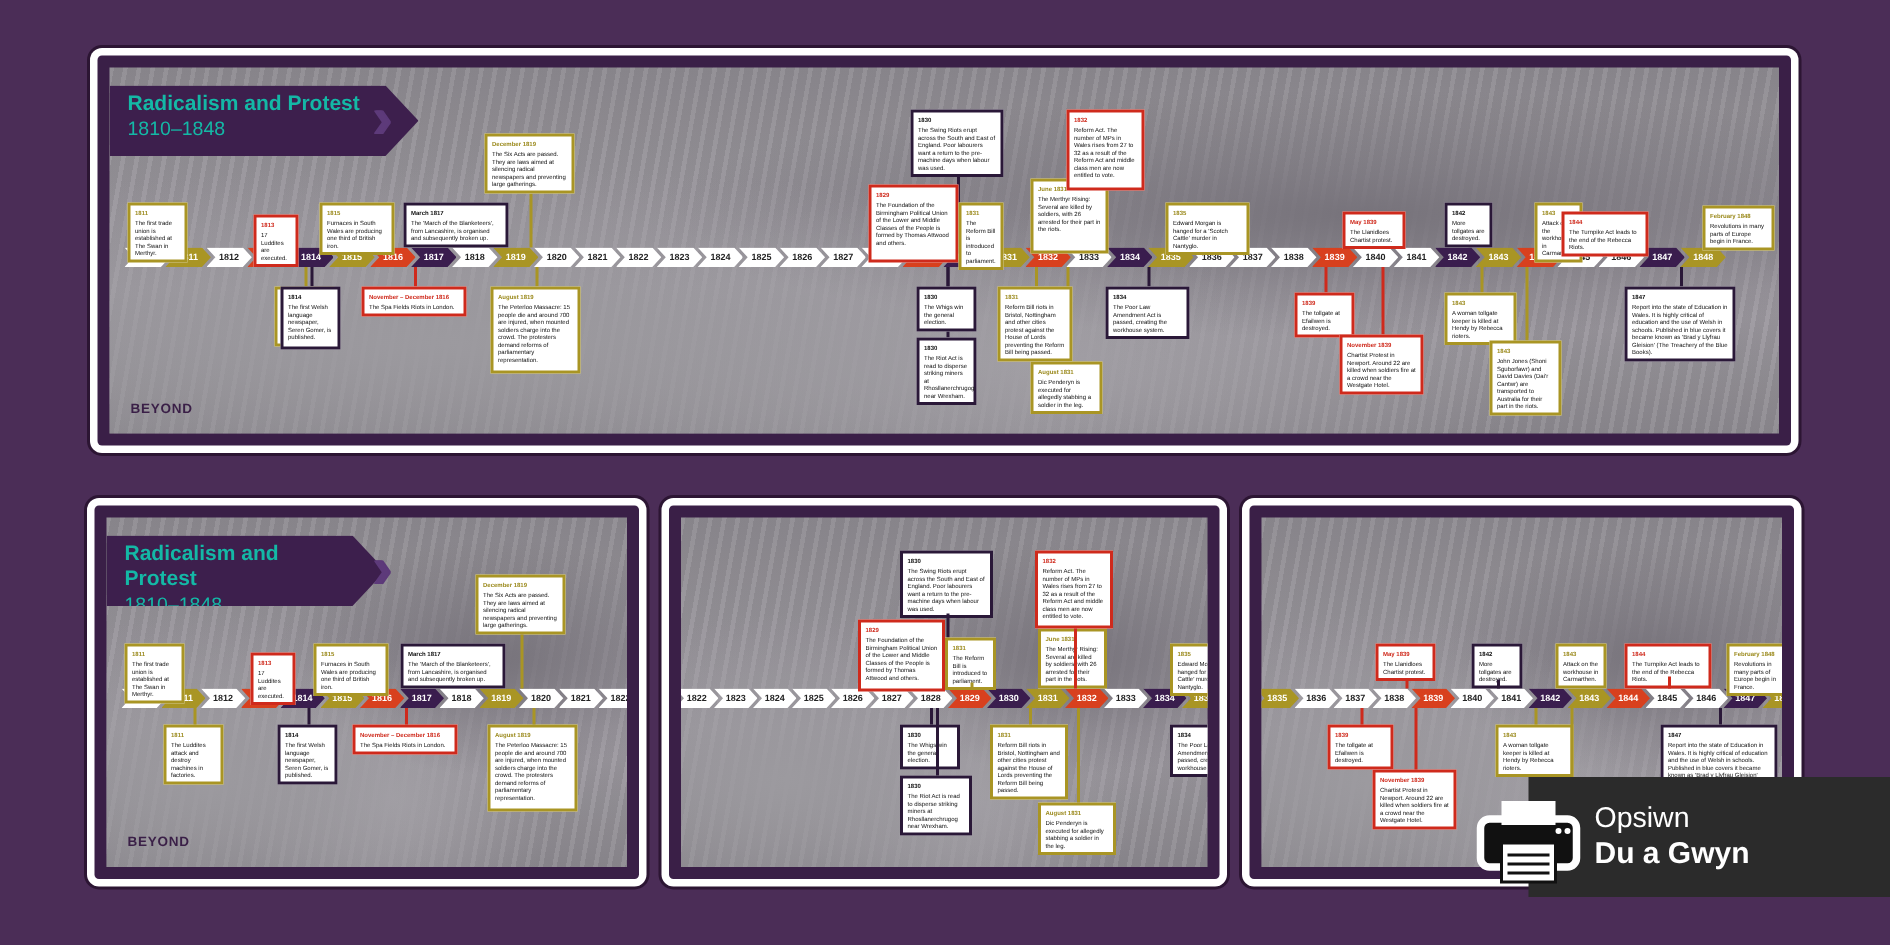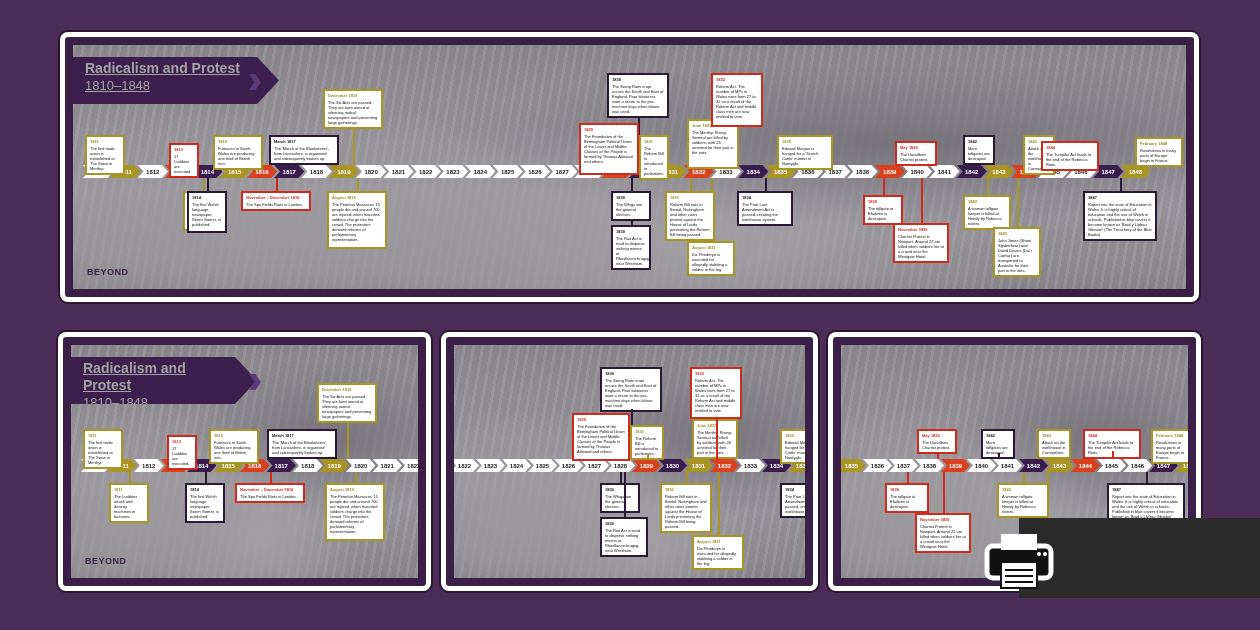--- a/index.html
+++ b/index.html
@@ -7,22 +7,22 @@
   .card{position:absolute;background:#fff;border-radius:8px;box-shadow:0 0 0 2px #2c1533;}
   .frame{position:absolute;left:5px;top:5px;right:5px;bottom:5px;background:#3a1f47;border-radius:3px;}
   .photo{position:absolute;left:8px;top:8px;right:8px;bottom:8px;
     background:
       radial-gradient(ellipse at 20% 75%, #9c9a9f 0%, transparent 45%),
       radial-gradient(ellipse at 75% 40%, #77737b 0%, transparent 40%),
       radial-gradient(ellipse at 55% 80%, #a3a0a6 0%, transparent 40%),
       repeating-linear-gradient(100deg, rgba(255,255,255,0.05) 0 3px, rgba(0,0,0,0.05) 3px 9px),
       linear-gradient(180deg,#8e8b91,#a09ca3 60%,#8d8a90);
     overflow:hidden;}
-  .titlebanner{position:absolute;left:0;top:12px;height:44px;background:#3d1f4d;color:#a3a3a3;padding:3px 24px 0 12px;
-    clip-path:polygon(0 0, calc(100% - 22px) 0, 100% 50%, calc(100% - 22px) 100%, 0 100%);text-decoration:underline;}
+  .titlebanner{position:absolute;left:0;top:12px;height:44px;background:#3d1f4d;color:#14b8a6;padding:3px 24px 0 12px;
+    clip-path:polygon(0 0, calc(100% - 22px) 0, 100% 50%, calc(100% - 22px) 100%, 0 100%);}
   .titlebanner .t1{font-weight:bold;font-size:14px;line-height:17px;}
   .titlebanner .t2{font-size:13px;line-height:18px;}
   .timeline{position:absolute;left:10px;display:flex;}
   .yr{height:13px;font-size:6px;font-weight:bold;color:#222;display:flex;align-items:center;justify-content:center;margin-right:-3px;
     clip-path:polygon(0 0, calc(100% - 6px) 0, 100% 50%, calc(100% - 6px) 100%, 0 100%, 6px 50%);background:#fff;}
   .yr.gold{background:#a99524;color:#fff;}
   .yr.red{background:#d8401e;color:#fff;}
   .yr.purple{background:#3a1d4e;color:#fff;}
   .ev{position:absolute;background:#fff;border:2px solid #222;font-size:4px;line-height:5px;padding:2px 3px;color:#111;box-sizing:border-box;}
   .ev b{display:block;font-size:4px;margin-bottom:2px;}
@@ -290,13 +290,17 @@
       <rect x="4" y="16" width="64" height="32" rx="6" fill="#111" stroke="#fff" stroke-width="5"></rect>
       <rect x="18" y="4" width="36" height="16" fill="#fff"></rect>
       <rect x="18" y="32" width="36" height="26" fill="#fff" stroke="#111" stroke-width="2"></rect>
       <line x1="22" y1="40" x2="50" y2="40" stroke="#111" stroke-width="2"></line>
       <line x1="22" y1="46" x2="50" y2="46" stroke="#111" stroke-width="2"></line>
       <line x1="22" y1="52" x2="50" y2="52" stroke="#111" stroke-width="2"></line>
       <circle cx="56" cy="24" r="2" fill="#fff"></circle>
         <circle cx="62" cy="24" r="2" fill="#fff"></circle>
     </svg>
   </div>
+  <div class="labels">
+    <div class="l1">Opsiwn</div>
+    <div class="l2">Du a Gwyn</div>
+  </div>
 </div>
 
 </body></html>

